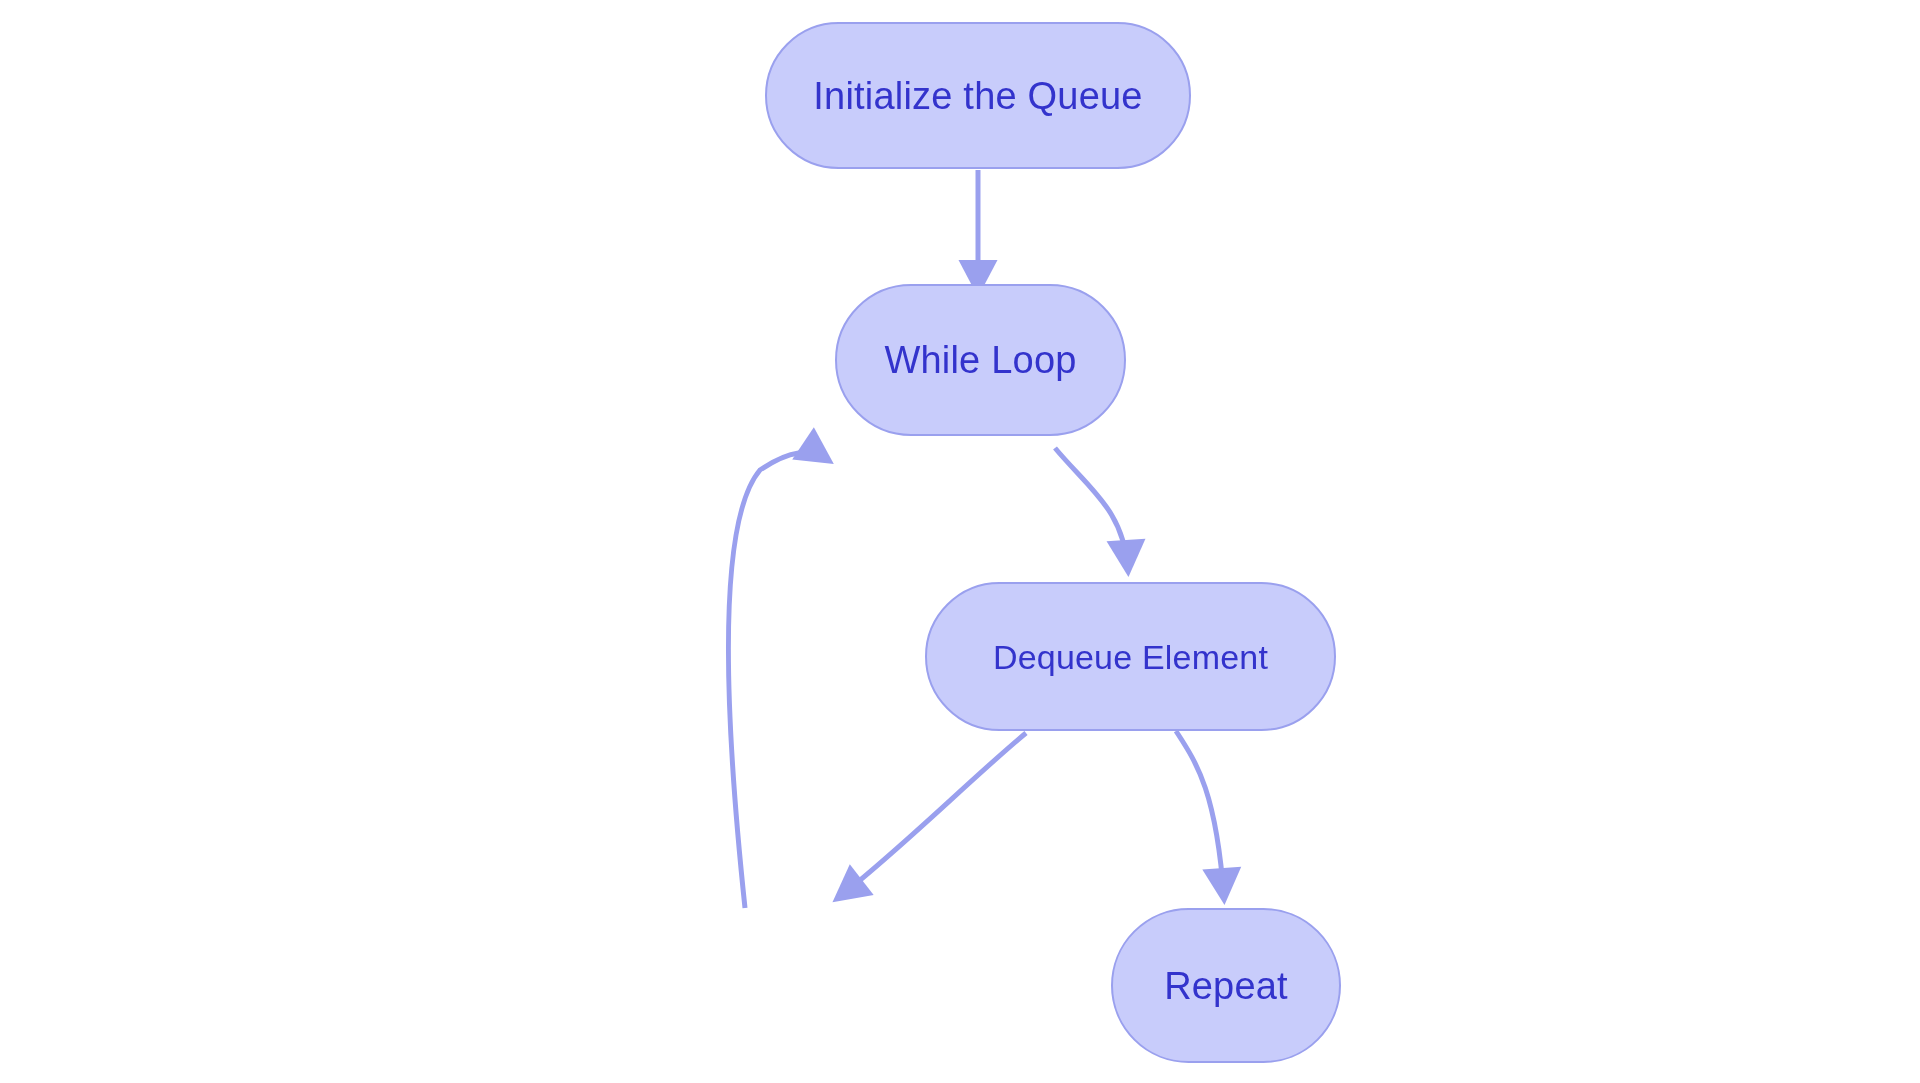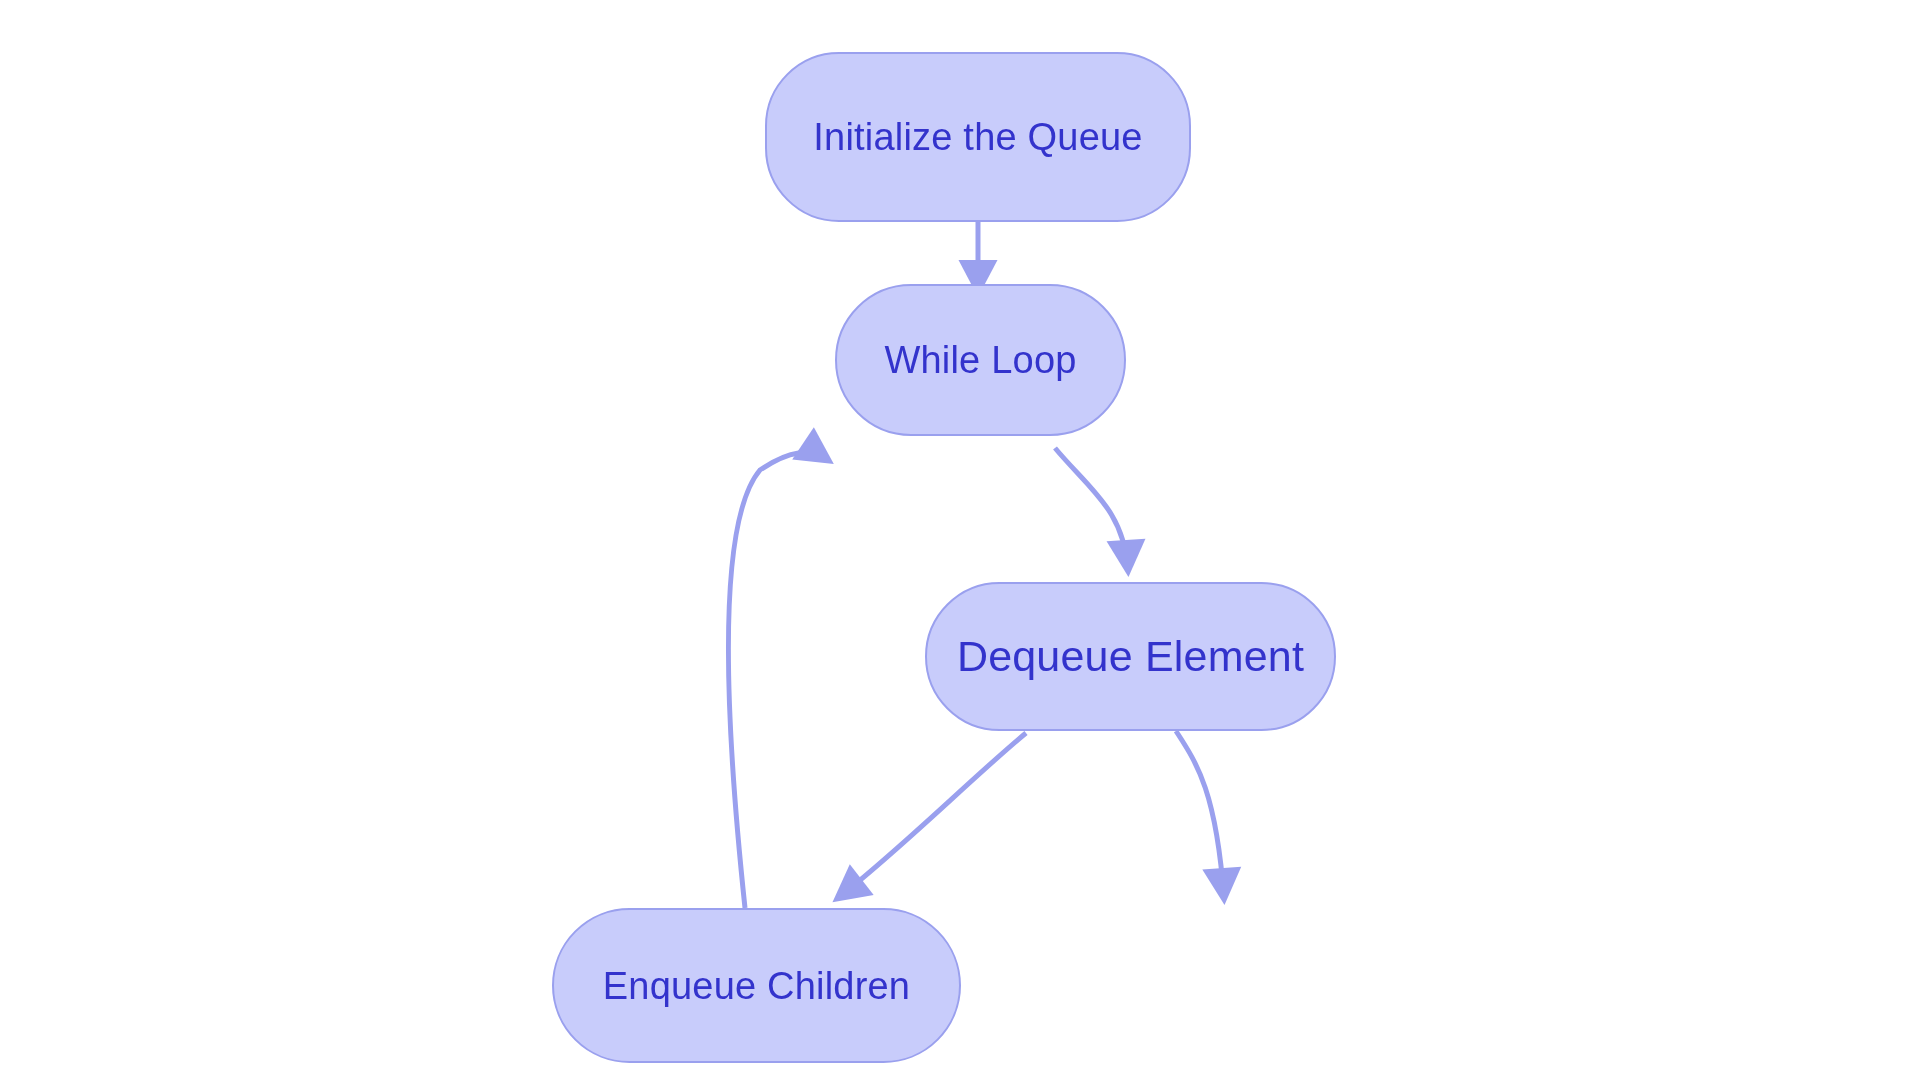--- a/index.html
+++ b/index.html
@@ -48,23 +48,23 @@
   .edge-label {
     position: absolute;
     color: #3333cc;
     white-space: nowrap;
     z-index: 3;
     background: transparent;
     line-height: 1;
   }
 
   
-  #node-init       { left: 765px;  top: 22px;  width: 426px; height: 170px; border-radius: 74px; font-size: 38px; margin-top: 30px; }
+  #node-init       { left: 765px;  top: 22px;  width: 426px; height: 147px; border-radius: 74px; font-size: 38px; }
   #node-while      { left: 835px;  top: 284px; width: 291px; height: 152px; border-radius: 76px; font-size: 38px; }
-  #node-dequeue    { left: 925px;  top: 582px; width: 411px; height: 149px; border-radius: 75px; font-size: 43px; }
+  #node-dequeue    { left: 925px;  top: 582px; width: 411px; height: 149px; border-radius: 75px; font-size: 34px; }
   #node-enqueue    { left: 552px;  top: 908px; width: 409px; height: 155px; border-radius: 78px; font-size: 38px; }
   #node-repeat     { left: 1111px; top: 908px; width: 230px; height: 155px; border-radius: 78px; font-size: 38px; }
 
   
   #label-if-empty  { left: 1083px; top: 808px; font-size: 35px; }
 </style>
 </head>
 <body>
 
 <div id="diagram-canvas">
@@ -92,19 +92,19 @@
   </div>
 
   <div class="node" id="node-while">
     <span class="node-label">While Loop</span>
   </div>
 
   <div class="node" id="node-dequeue">
     <span class="node-label">Dequeue Element</span>
   </div>
 
-  <div class="node" id="node-enqueue">
-    <span class="node-label">Enqueue Children</span>
+
+  <div class="node" id="node-repeat">
+    <span class="node-label">Repeat</span>
   </div>
-
 
 
 </div>
 
 </body></html>

